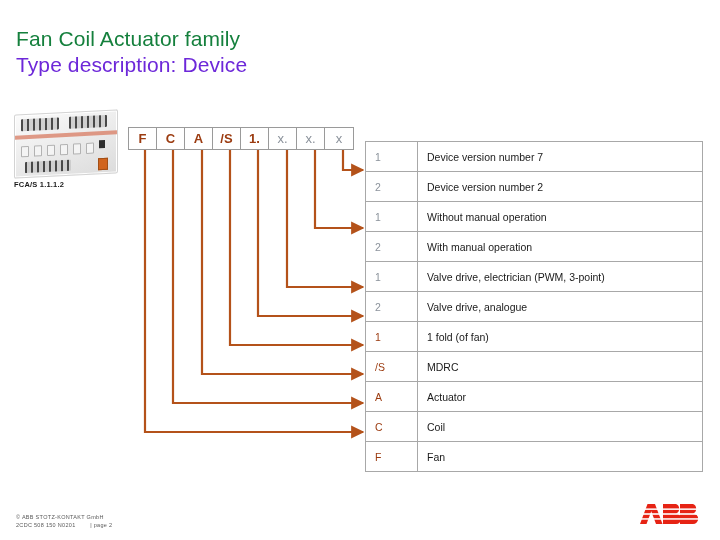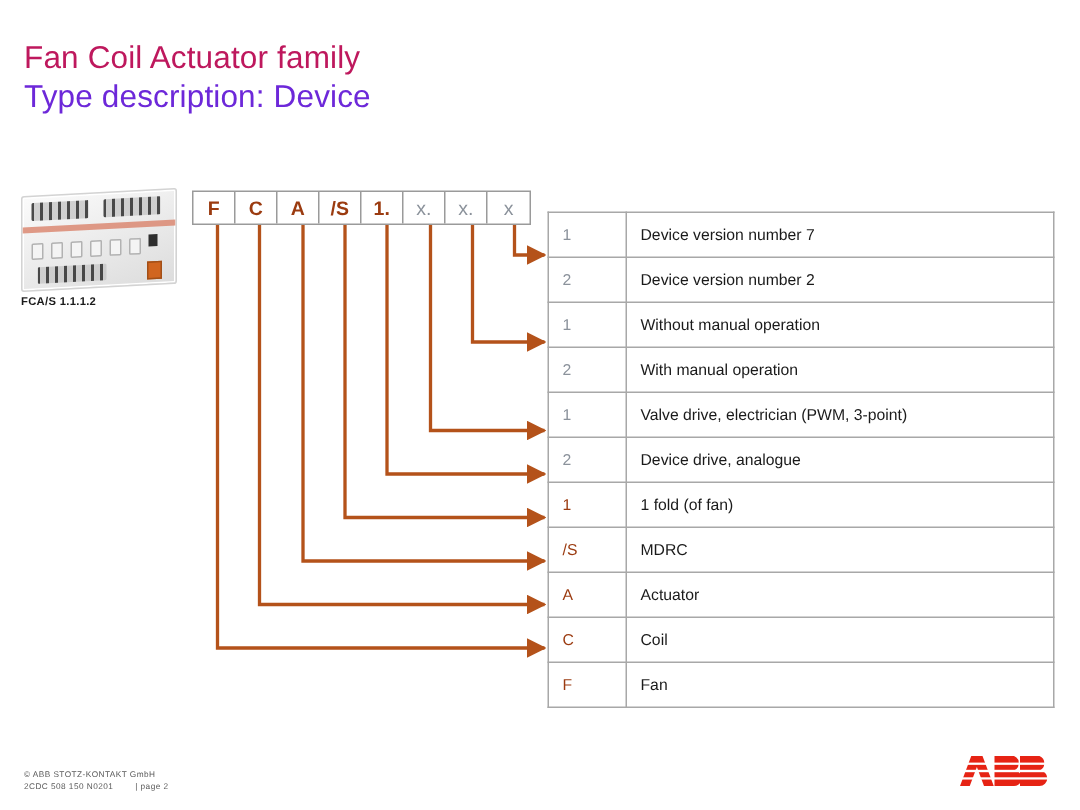--- a/index.html
+++ b/index.html
@@ -19,31 +19,31 @@
   
   #title-block {
     position: absolute;
     left: 16px;
     top: 26px;
     width: 600px;
   }
   .title-line {
     font-size: 21px;
     line-height: 26px;
-    color: #be185d;
+    color: #15803d;
     letter-spacing: 0.1px;
     white-space: nowrap;
   }
   .title-line.sub { color: #6d28d9; }
 
   
   #devices {
     position: absolute;
     left: 14px;
-    top: 128px;
+    top: 112px;
     width: 112px;
   }
   .device-block { margin-bottom: 6px; }
   .device-photo {
     position: relative;
     width: 102px;
     height: 62px;
     background: linear-gradient(160deg,#fbfbfb 0%,#ededed 45%,#dcdcdc 100%);
     border: 1px solid #d3d3d3;
     border-radius: 2px;
@@ -273,21 +273,21 @@
     <tr>
       <td class="code-col">2</td>
       <td>With manual operation</td>
     </tr>
     <tr>
       <td class="code-col">1</td>
       <td>Valve drive, electrician (PWM, 3-point)</td>
     </tr>
     <tr>
       <td class="code-col">2</td>
-      <td>Device drive, analogue</td>
+      <td>Valve drive, analogue</td>
     </tr>
     <tr class="accent">
       <td class="code-col">1</td>
       <td>1 fold (of fan)</td>
     </tr>
     <tr class="accent">
       <td class="code-col">/S</td>
       <td>MDRC</td>
     </tr>
     <tr class="accent">

